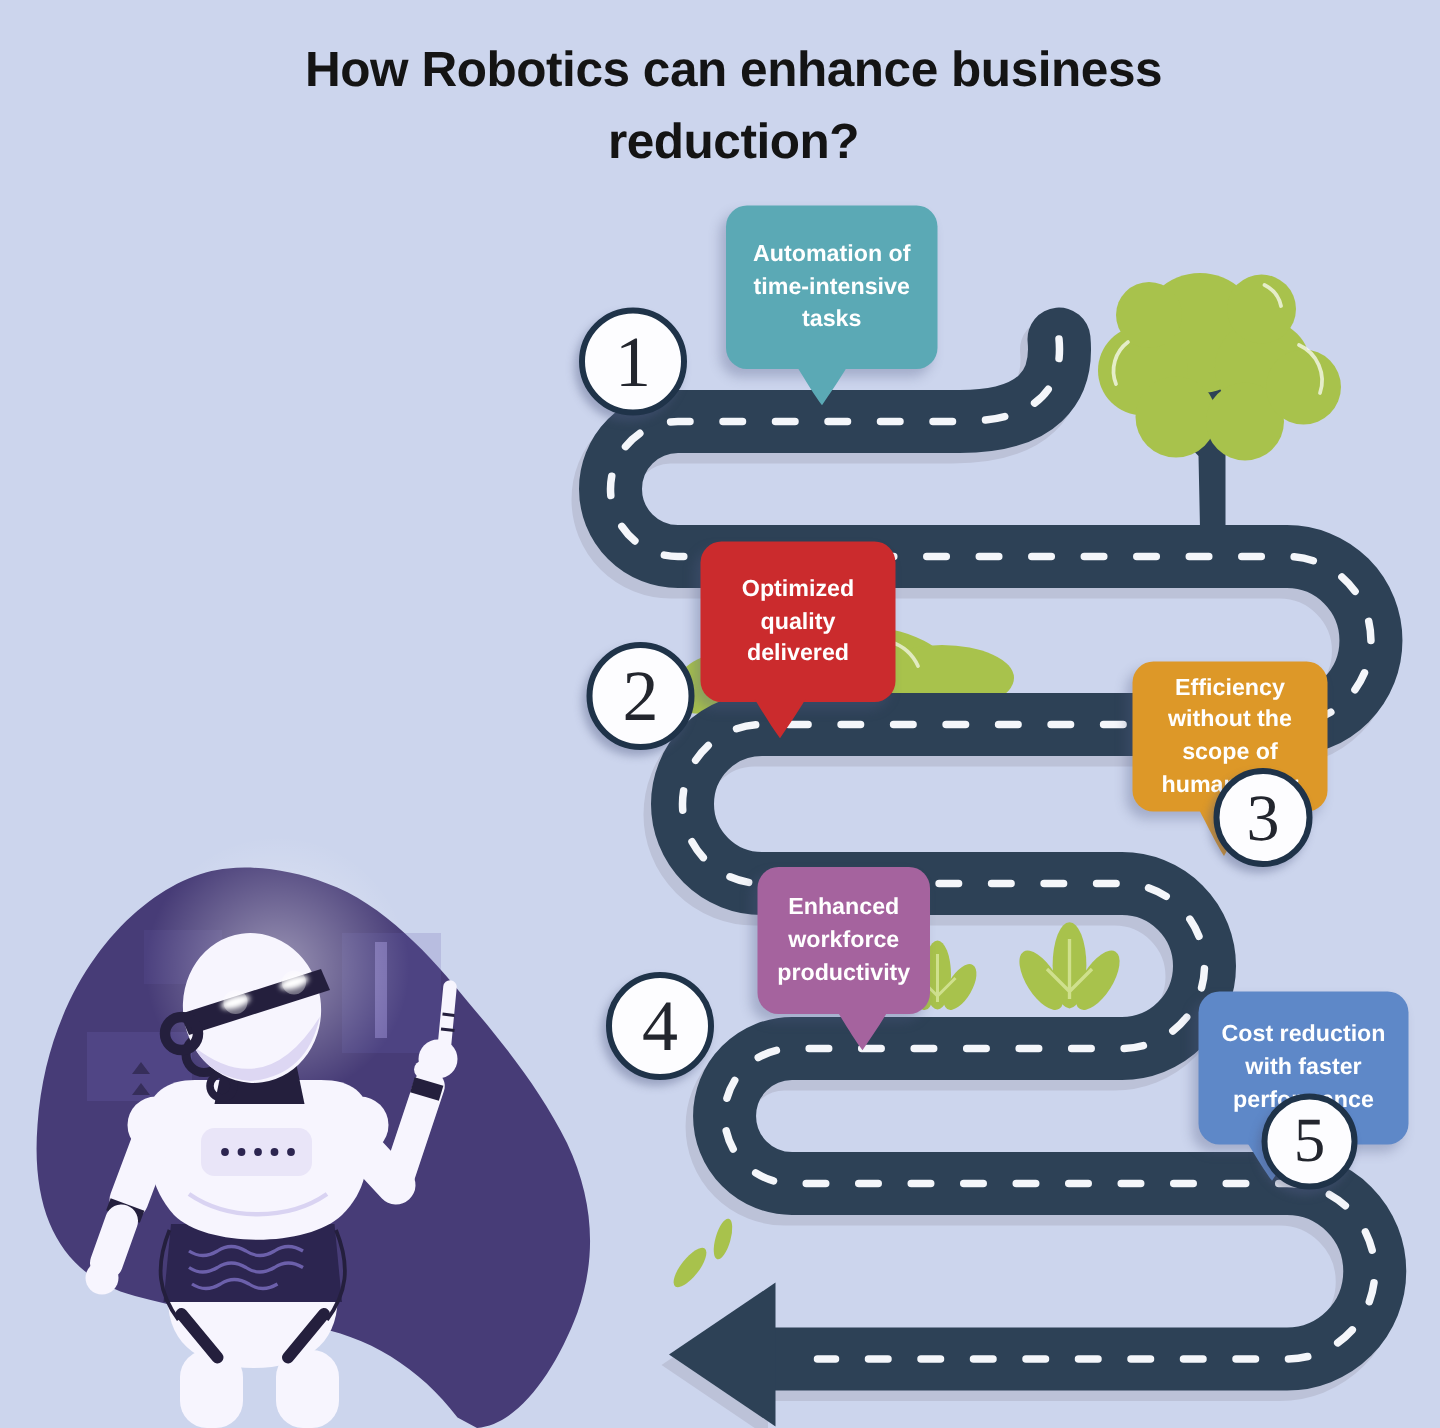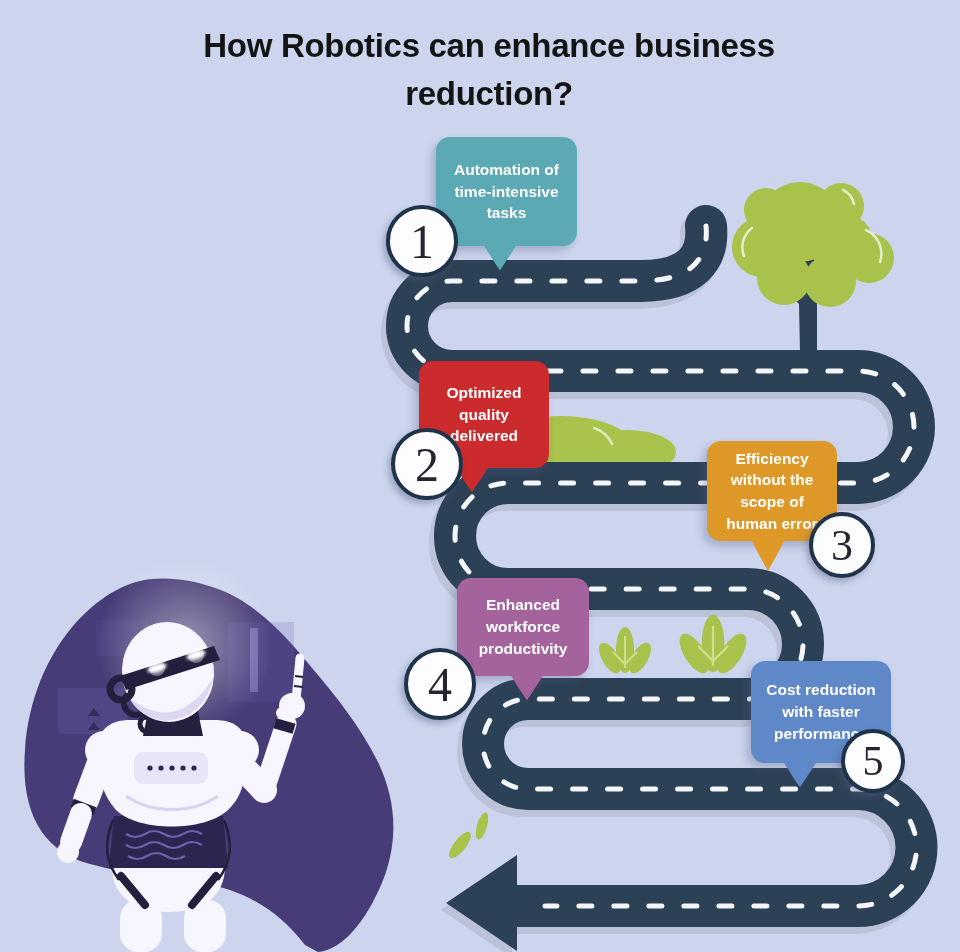--- a/index.html
+++ b/index.html
@@ -13,26 +13,27 @@
     position:absolute;top:22px;left:0;width:960px;text-align:center;
     font-size:33px;font-weight:bold;color:#141414;line-height:1.45;letter-spacing:-0.3px;
   }
   .title span{display:block;padding-left:18px;}
   .bubble{
     position:absolute;border-radius:14px;color:#ffffff;font-weight:bold;
     font-size:15.5px;line-height:1.4;text-align:center;
     display:flex;align-items:center;justify-content:center;
     padding:6px 8px;box-sizing:border-box;
     box-shadow:-4px 5px 8px rgba(80,90,130,.32);
+    margin-left:48px;
   }
   .tail{position:absolute;top:100%;margin-top:-2px;width:40px;height:28px;}
   #bubble-1{left:436px;top:137px;width:141px;height:109px;}
   #bubble-2{left:419px;top:361px;width:130px;height:107px;}
   #bubble-3{left:707px;top:441px;width:130px;height:100px;}
-  #bubble-4{left:457px;top:578px;width:132px;height:98px;}
+  #bubble-4{left:457px;top:578px;width:115px;height:98px;}
   #bubble-5{left:751px;top:661px;width:140px;height:102px;}
   #bubble-1 .tail{left:44px;}
   #bubble-2 .tail{left:33px;}
   #bubble-3 .tail{left:41px;height:34px;}
   #bubble-4 .tail{left:50px;}
   #bubble-5 .tail{left:29px;}
   .step-circle{
     position:absolute;background:#fdfdff;border:4px solid #1f3349;border-radius:50%;
     display:flex;align-items:center;justify-content:center;
     font-family:"Liberation Serif",serif;color:#23262e;box-sizing:border-box;

